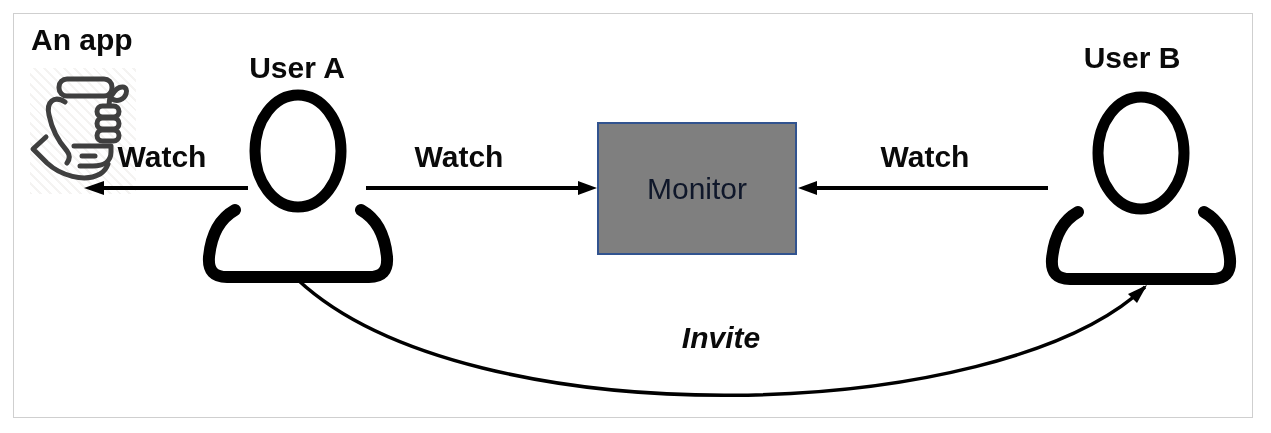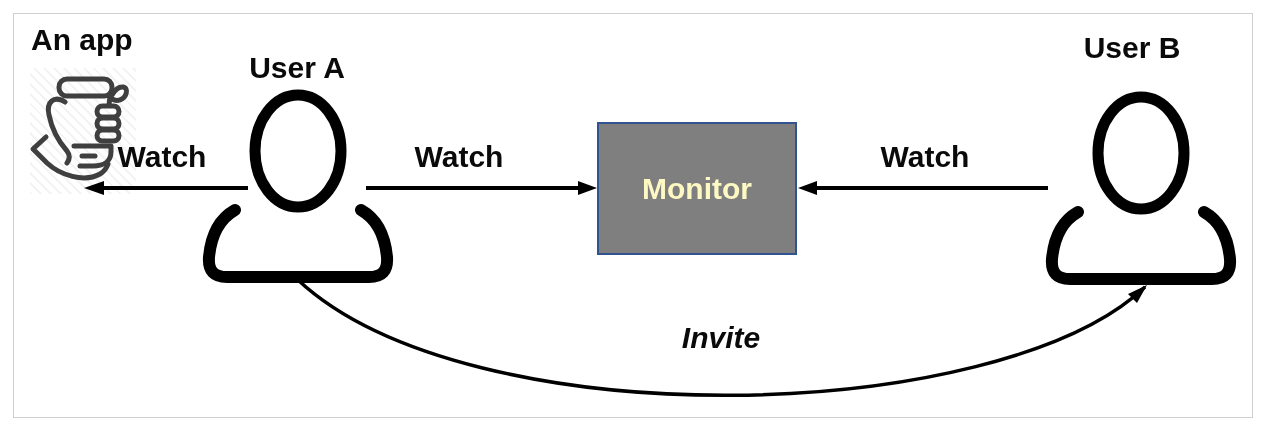--- a/index.html
+++ b/index.html
@@ -5,21 +5,21 @@
   html,body{margin:0;padding:0;background:#ffffff;font-family:"Liberation Sans",sans-serif;}
   .canvas{position:relative;width:1271px;height:433px;background:#ffffff;overflow:hidden;}
   .frame{position:absolute;left:13px;top:13px;width:1240px;height:405px;border:1px solid #cfcfcf;box-sizing:border-box;}
   .svg-layer{position:absolute;left:0;top:0;}
   .lbl{position:absolute;font-size:30px;font-weight:700;color:#0a0a0a;line-height:32px;white-space:nowrap;}
   .centered{transform:translateX(-50%);}
   .app-texture{position:absolute;left:30px;top:68px;width:106px;height:126px;
     background:repeating-linear-gradient(45deg, rgba(150,140,125,0.10) 0 2px, transparent 2px 7px);}
   .monitor-box{position:absolute;left:597px;top:122px;width:200px;height:133px;box-sizing:border-box;
     background:#7f7f7f;border:2px solid #31538f;display:flex;flex-direction:column;
-    align-items:center;justify-content:center;color:#fef9c3;font-size:30px;font-weight:700;line-height:40px;}
+    align-items:center;justify-content:center;color:#0f172a;font-size:30px;font-weight:400;line-height:40px;}
 </style>
 </head>
 <body>
 
 <div class="canvas">
 
   <div class="frame"></div>
 
   <div class="app-texture"></div>
 
@@ -66,21 +66,21 @@
     <g>
       <path d="M 298 280 C 470 440, 1000 425, 1145 287" fill="none" stroke="#000000" stroke-width="3.5"></path>
       <polygon points="1147,285 1128,294 1137,303" fill="#000000"></polygon>
     </g>
   </svg>
 
   <div class="lbl" style="left:31px;top:24px;">An app</div>
 
   <div class="lbl centered" style="left:297px;top:52px;text-align:right;">User A</div>
 
-  <div class="lbl centered" style="left:1132px;top:32px;">User B</div>
+  <div class="lbl centered" style="left:1132px;top:42px;">User B</div>
 
   <div class="lbl centered" style="left:162px;top:141px;">Watch</div>
 
   <div class="lbl centered" style="left:459px;top:141px;">Watch</div>
 
   <div class="lbl centered" style="left:925px;top:141px;">Watch</div>
 
   <div class="lbl centered" style="left:721px;top:322px;font-style:italic;">Invite</div>
 
   <div class="monitor-box">

